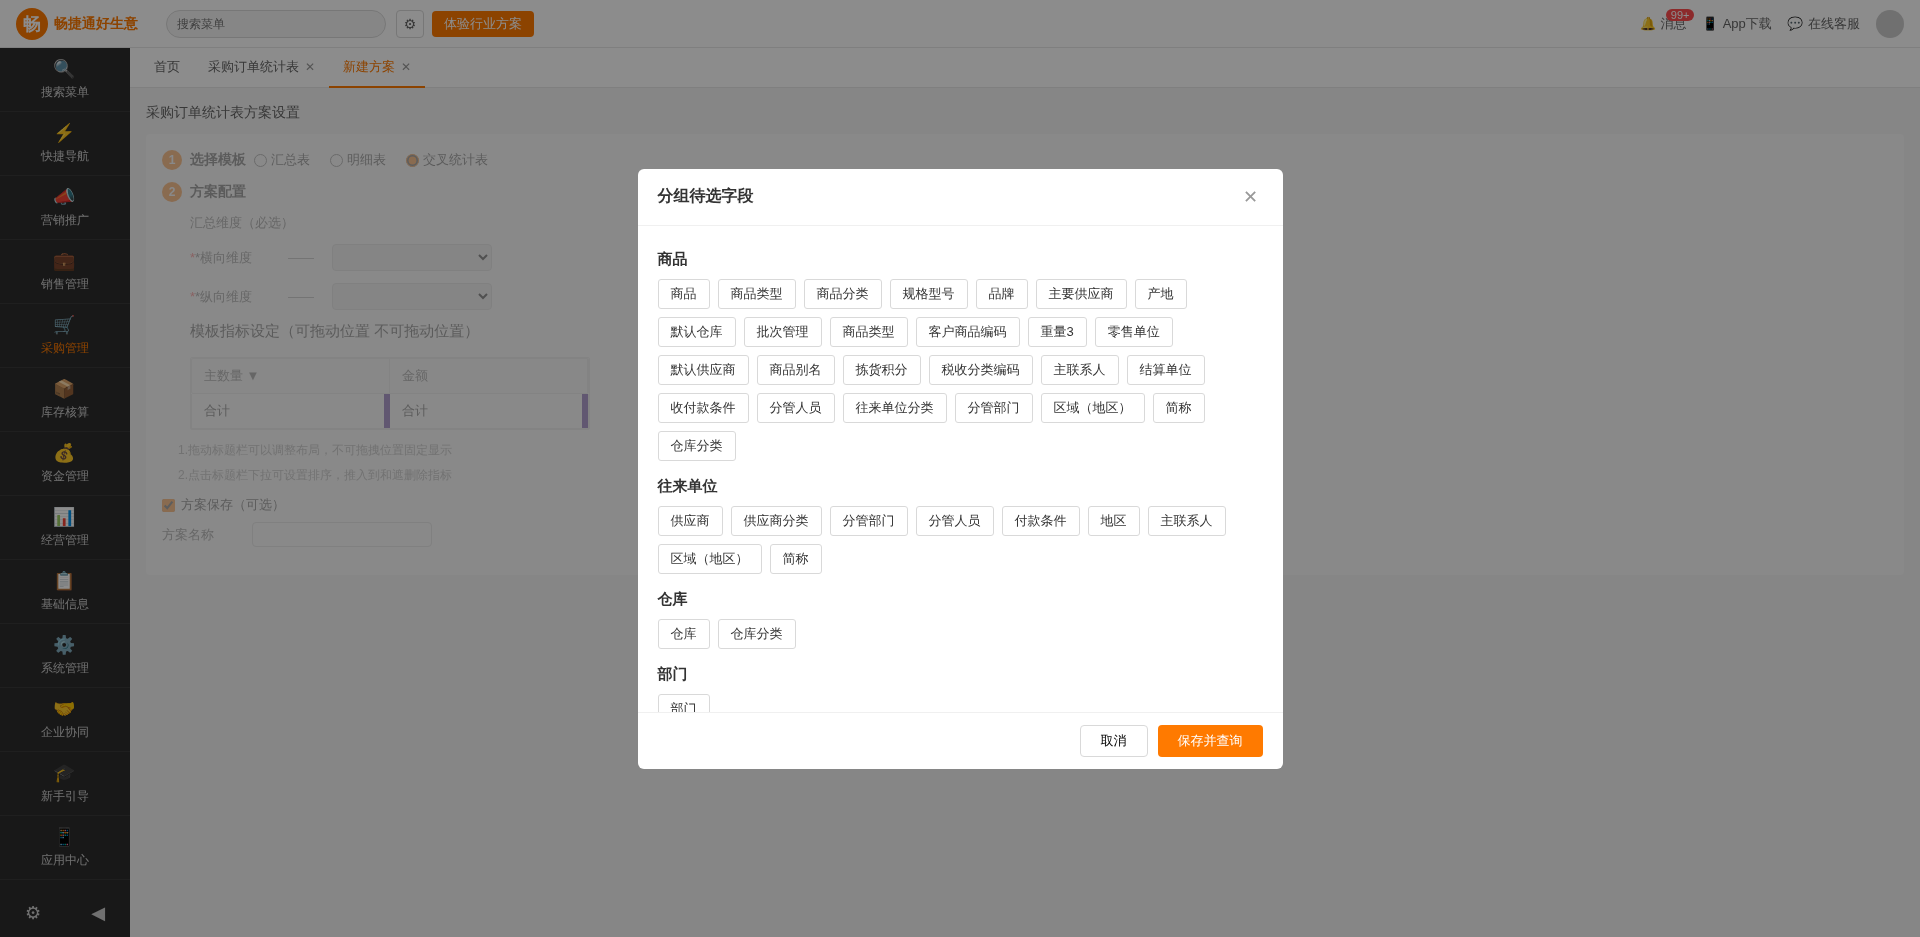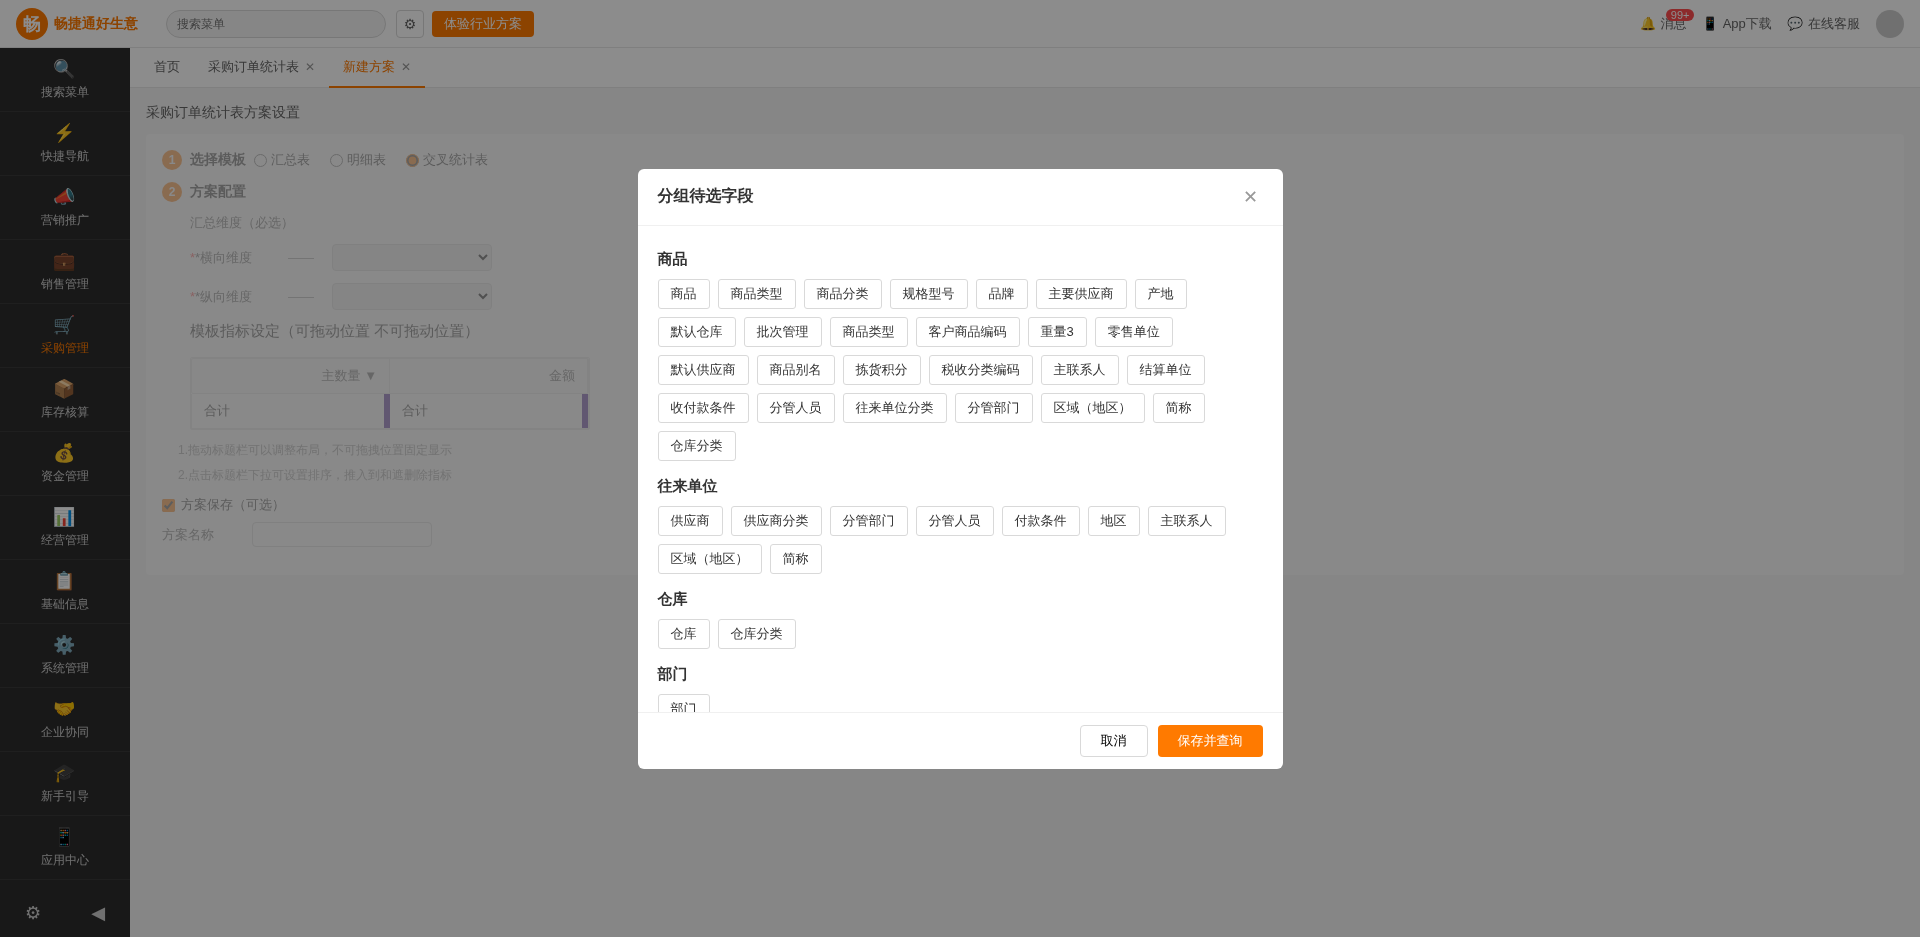--- a/index.html
+++ b/index.html
@@ -294,21 +294,20 @@
       padding: 4px 10px;
       font-size: 13px;
       min-width: 160px;
       cursor: pointer;
     }
     .table-header {
       background: #fafafa;
       display: flex;
       border: 1px solid #e8e8e8;
       border-radius: 2px;
-      text-align: right;
     }
     .th { padding: 8px 12px; font-size: 13px; color: #666; border-right: 1px solid #e8e8e8; }
     .tr { display: flex; border: 1px solid #e8e8e8; border-top: none; }
     .td { padding: 8px 12px; font-size: 13px; border-right: 6px solid #4c1d95; }
     .checkbox-label { display: flex; align-items: center; gap: 6px; font-size: 13px; margin-top: 8px; }
     .checkbox-label input { accent-color: #ff7a00; }
   </style>
 </head>
 <body>
 

